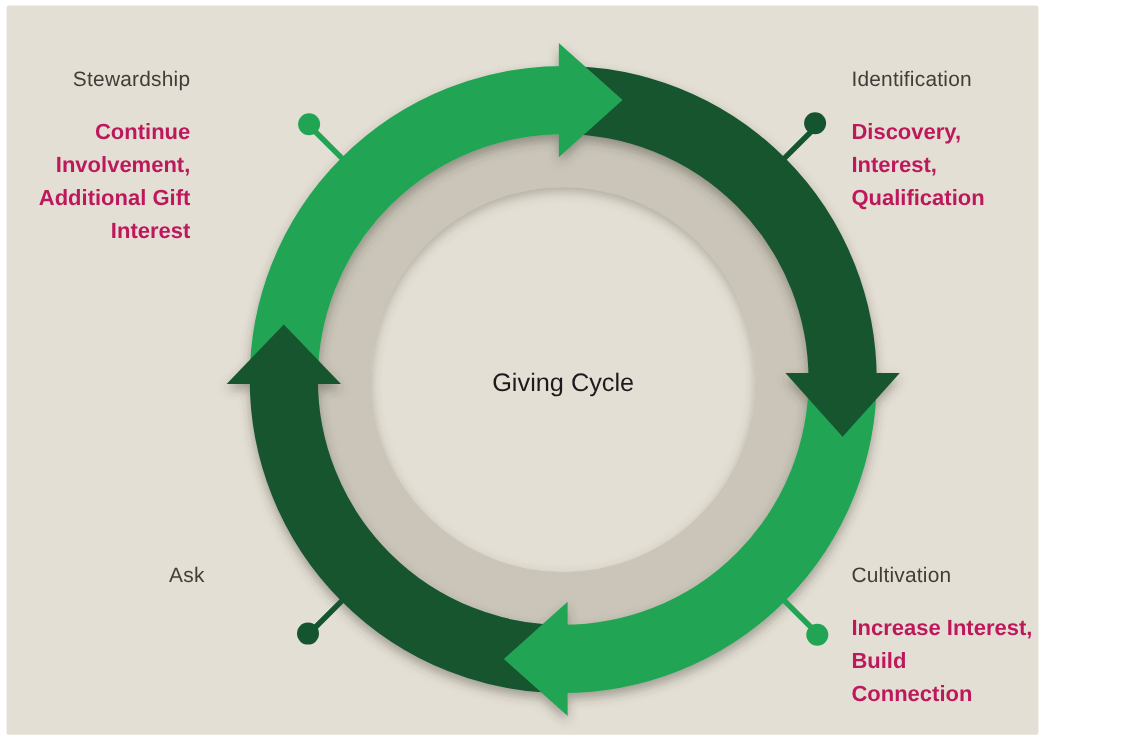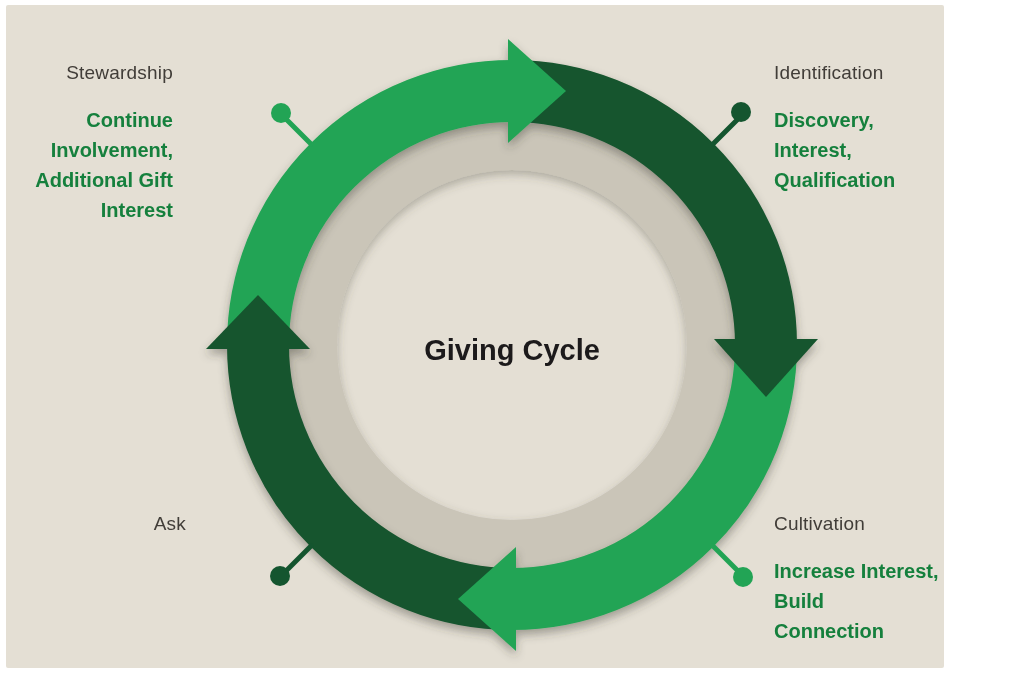--- a/index.html
+++ b/index.html
@@ -42,31 +42,31 @@
     font-size: 19px;
     font-weight: 400;
     color: #413d38;
     letter-spacing: 0.2px;
     line-height: 22px;
   }
   .stage-desc {
     margin-top: 21px;
     font-size: 20px;
     font-weight: 700;
-    color: #15803d;
+    color: #be185d;
     line-height: 30px;
     white-space: pre-line;
   }
   .center-title {
     position: absolute;
     left: 512px;
     top: 334px;
     transform: translateX(-50%);
-    font-size: 29px;
-    font-weight: 700;
+    font-size: 23px;
+    font-weight: 400;
     color: #1c1a1b;
     white-space: nowrap;
     z-index: 5;
   }
 </style>
 </head>
 <body>
 
 <div class="stage-wrap">
 

